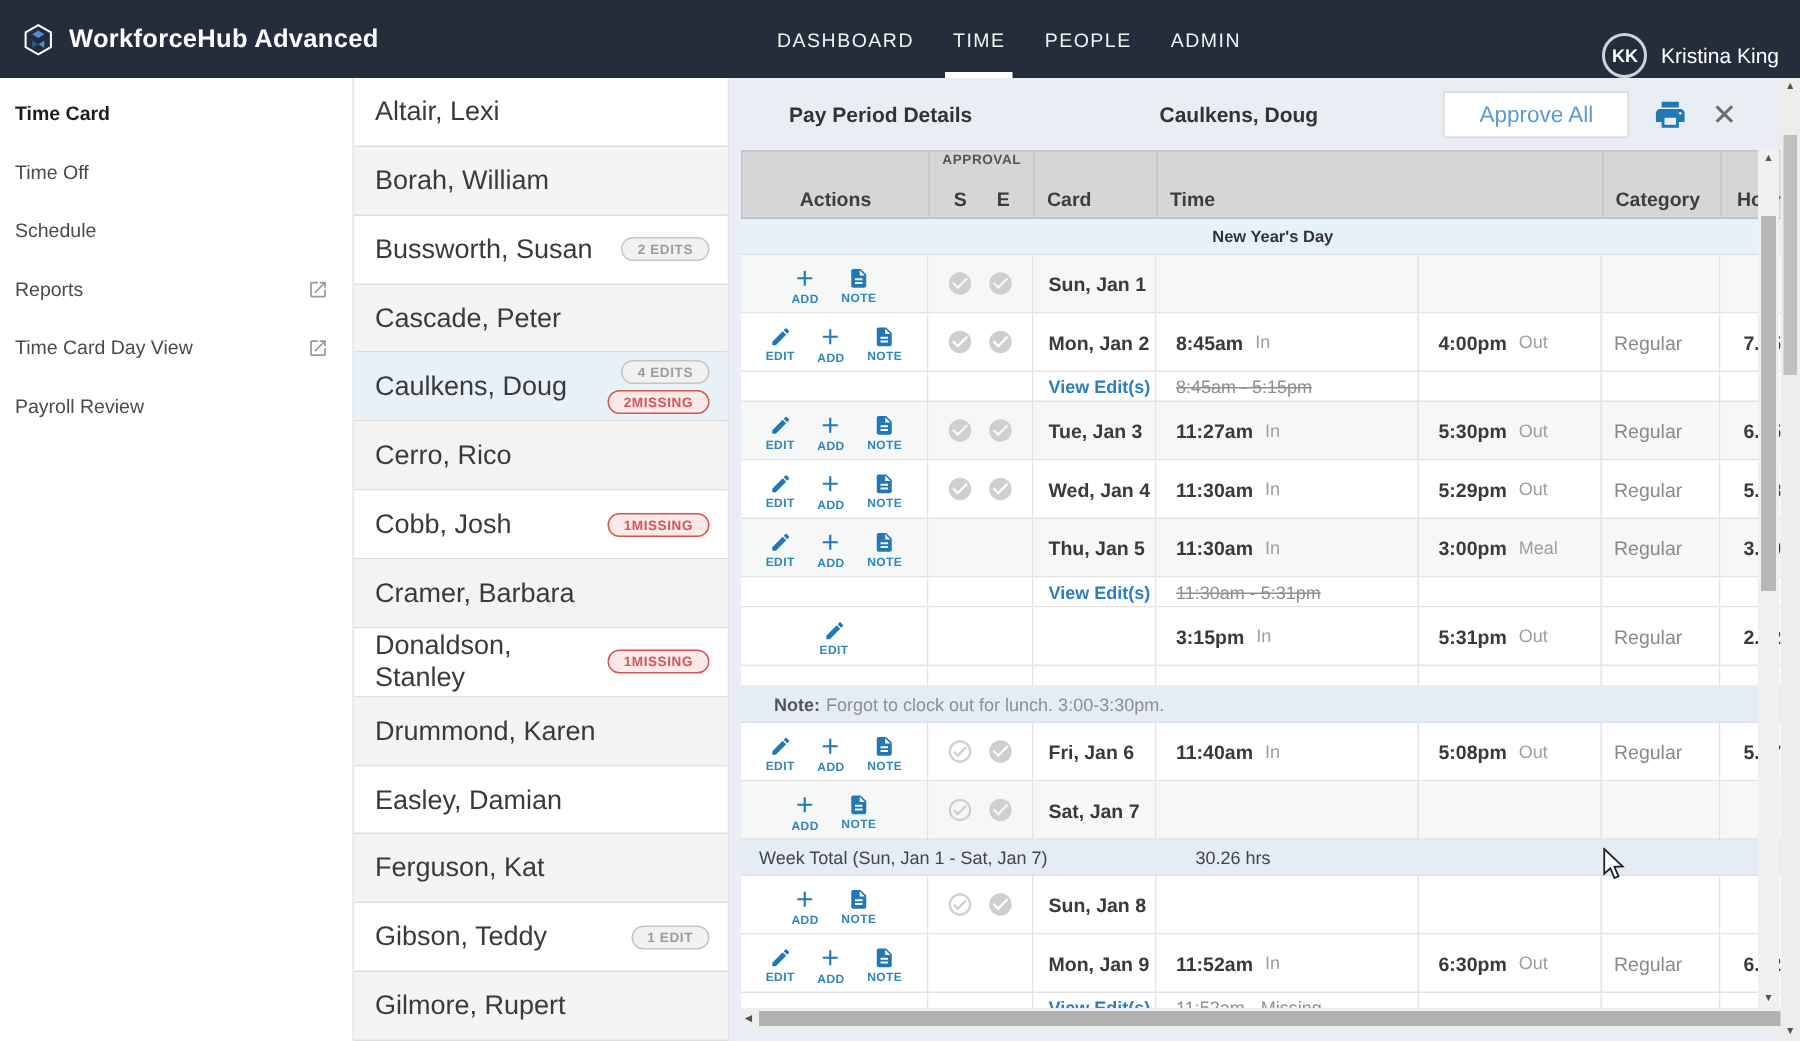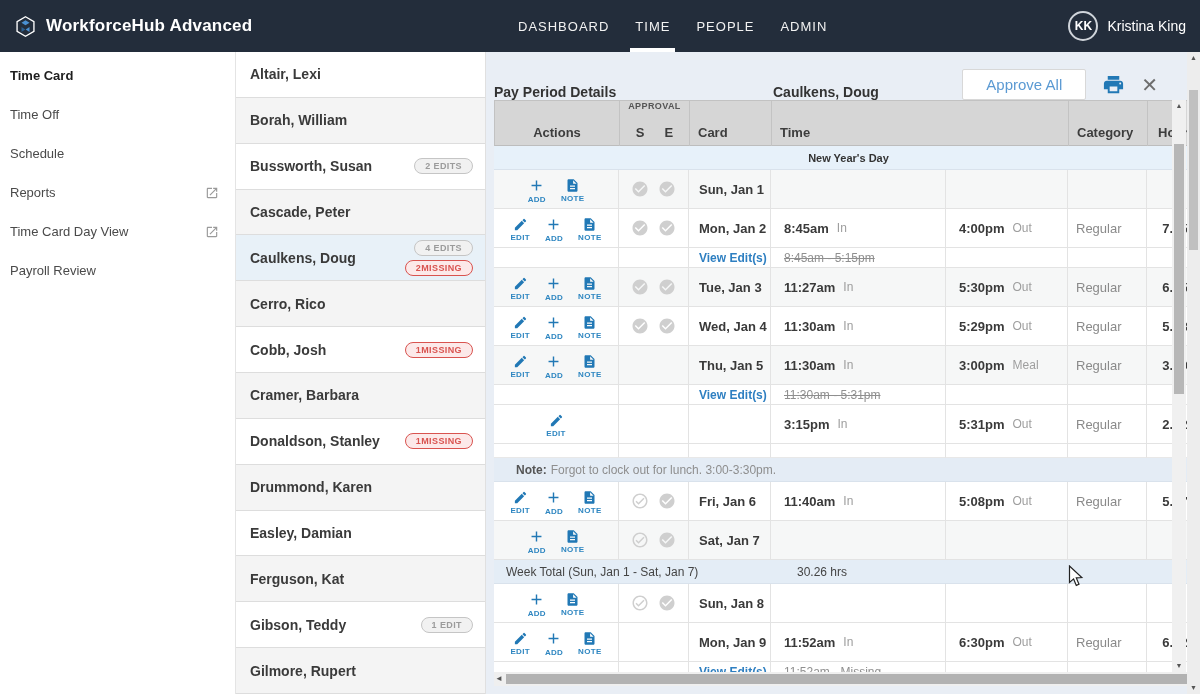--- a/index.html
+++ b/index.html
@@ -5,44 +5,44 @@
   * { margin:0; padding:0; box-sizing:border-box; }
   html,body { width:1200px; height:694px; overflow:hidden; font-family:"Liberation Sans", sans-serif; background:#fff; }
 
   
   .navbar { height:52px; background:#232d3b; display:flex; align-items:center; position:relative; color:#fff; }
   .brand { display:flex; align-items:center; gap:9px; padding-left:14px; }
   .brand-title { font-size:17px; font-weight:bold; letter-spacing:.2px; }
   .nav-links { position:absolute; left:505px; top:0; height:52px; display:flex; }
   .nav-item { position:relative; height:52px; display:flex; align-items:center; padding:0 13px; font-size:13px; letter-spacing:1px; color:#f2f2f2; cursor:pointer; }
   .nav-item.active::after { content:""; position:absolute; left:8px; right:8px; bottom:0; height:4px; background:#fff; }
-  .nav-user { position:absolute; right:14px; top:0; height:52px; display:flex; align-items:center; gap:9px; }
+  .nav-user { position:absolute; right:14px; top:11px; height:52px; display:flex; align-items:center; gap:9px; }
   .avatar { width:30px; height:30px; border-radius:50%; border:2px solid #cfd4da; display:flex; align-items:center; justify-content:center; font-size:12px; font-weight:bold; color:#fff; }
   .user-name { font-size:14px; color:#fff; }
 
   
   .content { display:flex; height:642px; position:relative; }
 
   .sidebar { width:236px; background:#fff; border-right:1px solid #e4e4e4; padding-top:4px; }
   .side-item { height:39px; display:flex; align-items:center; justify-content:space-between; padding:0 16px 0 10px; font-size:13px; color:#4a4a4a; cursor:pointer; }
   .side-item.active .side-label { font-weight:bold; color:#1e1e1e; }
 
   .emp-list { width:250px; display:flex; flex-direction:column; border-right:1px solid #e0e0e0; }
   .emp-row { flex:1; display:flex; align-items:center; justify-content:space-between; padding:0 12px 0 14px; border-bottom:1px solid #ddd; background:#fff; cursor:pointer; }
   .emp-row.alt { background:#f4f4f4; }
   .emp-row.selected { background:#e8f1f8; }
-  .emp-name { font-size:14px; font-weight:bold; color:#3a3a3a; }
+  .emp-name { font-size:18px; font-weight:normal; color:#3a3a3a; }
   .badges { display:flex; flex-direction:column; align-items:flex-end; gap:4px; }
   .badge { font-size:9px; font-weight:bold; letter-spacing:.4px; padding:2px 10px; border-radius:9px; white-space:nowrap; }
   .badge.gray { color:#9b9b9b; border:1px solid #c5c5c5; background:#f1f1f1; }
   .badge.red  { color:#d9534f; border:1px solid #d9534f; background:#fce9e9; }
 
   
   .panel { flex:1; background:#e9eef5; position:relative; }
-  .panel-header { height:48px; display:flex; align-items:flex-end; padding:0 42px 0 8px; }
+  .panel-header { height:48px; display:flex; align-items:center; padding:0 42px 0 8px;margin-left:32px; }
   .panel-title { font-size:14px; font-weight:bold; color:#333; }
   .panel-emp { position:absolute; left:287px; font-size:14px; font-weight:bold; color:#333; }
   .panel-actions { margin-left:auto; display:flex; align-items:center; gap:16px; }
   .approve-btn { background:#fff; border:1px solid #d8d8d8; color:#5b9ad3; font-size:15px; padding:6px 23px; border-radius:2px; cursor:pointer; font-family:inherit; }
   .icon-btn { background:none; border:none; cursor:pointer; display:flex; align-items:center; }
   .close-x { font-size:20px; color:#6d6d6d; }
 
   
   .tc-table { position:absolute; left:8px; top:48px; width:709px; height:572px; overflow:hidden; background:#fff; }
   .trow { display:grid; grid-template-columns:125px 70px 82px 175px 122px 79px 56px; background:#fff; }

